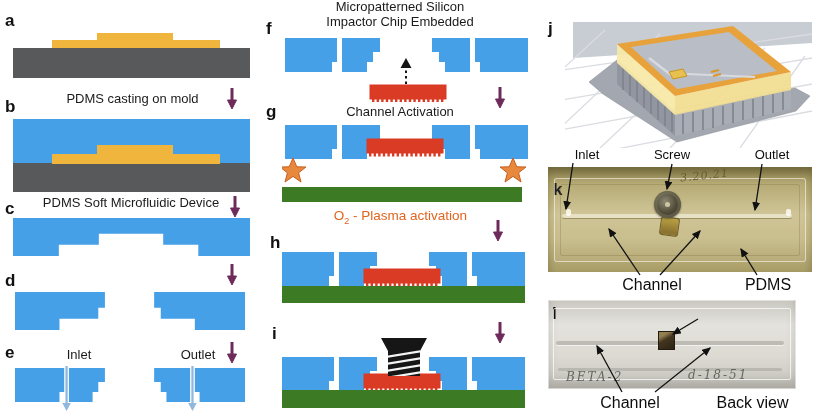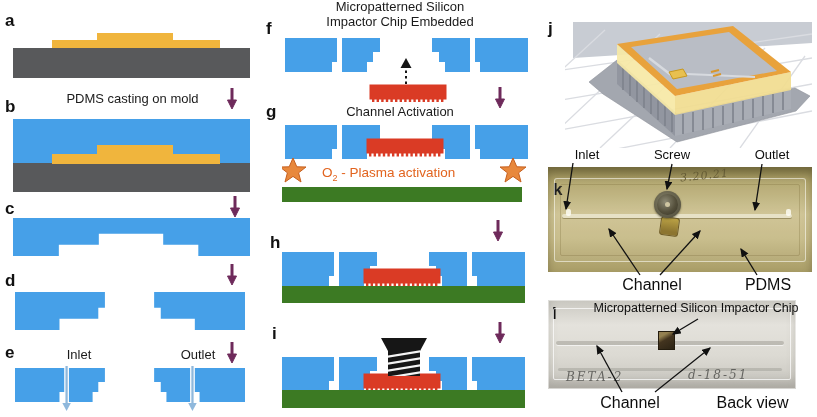--- a/index.html
+++ b/index.html
@@ -1,21 +1,21 @@
 <!DOCTYPE html>
 <html style="--pdms-blue: #46A0E8; --mold-yellow: #F0B53D; --substrate-gray: #58595B; --chip-red: #DA3B25; --glass-green: #3C7A23; --arrow-purple: #6E2A5B; --plasma-orange: #E2641F; --star-orange: #E8883C; --inlet-arrow-blue: #8FB8DC;"><head>
 <meta charset="utf-8">
 <style>
   html,body{margin:0;padding:0;background:#fff;}
   #stage{position:relative;width:817px;height:417px;background:#fff;overflow:hidden;
          font-family:"Liberation Sans",sans-serif;}
   .abs{position:absolute;}
   .pletter{position:absolute;font-weight:bold;font-size:17px;color:#111;line-height:1;}
   .ptitle{position:absolute;font-size:13px;color:#1b1b1b;text-align:center;line-height:1.12;}
-  .plasma{position:absolute;font-size:13.5px;color:var(--plasma-orange);text-align:left;}
+  .plasma{position:absolute;font-size:13.5px;color:var(--plasma-orange);text-align:right;margin-top:43px;}
   .plasma sub{font-size:9px;}
   .photolabel{position:absolute;font-size:13px;color:#0d0d0d;text-align:center;line-height:1.1;}
   .photolabel.big{font-size:16px;}
   .f-blue{fill:var(--pdms-blue);}
   .f-red{fill:var(--chip-red);}
   .s-red{stroke:var(--chip-red);}
   .f-green{fill:var(--glass-green);}
   .f-purple{fill:var(--arrow-purple);}
   .s-purple{stroke:var(--arrow-purple);}
   .f-star{fill:var(--star-orange);stroke:#C65F1E;stroke-width:1;}
@@ -99,20 +99,21 @@
   <div class="ptitle" style="left:35px;top:92px;width:195px">PDMS casting on mold</div>
   <svg class="abs" style="left:226px;top:88px" width="12" height="22" viewBox="-6 0 12 22">
       <use href="#parrow" class="f-purple s-purple"></use>
     </svg>
   <div class="abs" style="left:13px;top:119px;width:237px;height:44px;background:var(--pdms-blue)"></div>
   <div class="abs" style="left:13px;top:163px;width:237px;height:29px;background:var(--substrate-gray)"></div>
   <div class="abs" style="left:97px;top:145px;width:76px;height:10px;background:var(--mold-yellow)"></div>
   <div class="abs" style="left:52px;top:154px;width:168px;height:10px;background:var(--mold-yellow)"></div>
 
   <div class="pletter" style="left:5px;top:200px">c</div>
+  <div class="ptitle" style="left:25px;top:196px;width:212px">PDMS Soft Microfluidic Device</div>
   <svg class="abs" style="left:229px;top:196px" width="12" height="22" viewBox="-6 0 12 22">
       <use href="#parrow" class="f-purple s-purple"></use>
     </svg>
   <svg class="abs" style="left:13px;top:218px" width="237" height="38" viewBox="0 0 243 34" preserveAspectRatio="none">
     <use href="#xsec-c" class="f-blue"></use>
   </svg>
 
   <div class="pletter" style="left:5px;top:272px">d</div>
   <svg class="abs" style="left:226px;top:264px" width="12" height="22" viewBox="-6 0 12 22">
       <use href="#parrow" class="f-purple s-purple"></use>
@@ -289,21 +290,20 @@
 
   <div class="l-photo">
     <div class="pletter" style="left:4px;top:5px">l</div>
     <div class="l-slab"></div>
     <div class="l-channel"></div>
     <div class="l-channel2"></div>
     <div class="l-chip"></div>
     <div class="l-hand" style="left:18px;top:70px">BETA-2</div>
     <div class="l-hand" style="left:140px;top:68px">d-18-51</div>
   </div>
-  <div class="photolabel" style="left:578px;top:302px;width:236px;font-size:12.5px">Micropatterned Silicon Impactor Chip</div>
   <div class="photolabel big" style="left:585px;top:394px;width:90px">Channel</div>
   <div class="photolabel big" style="left:705px;top:394px;width:95px">Back view</div>
 
   <svg class="abs" style="left:545px;top:145px;pointer-events:none" width="272" height="272" viewBox="0 0 272 272">
     <g stroke="#111" stroke-width="1.3" fill="none">
       <line x1="28" y1="18" x2="21" y2="64" marker-end="url(#ah)"></line>
       <line x1="127" y1="19" x2="122" y2="44" marker-end="url(#ah)"></line>
       <line x1="217" y1="19" x2="210" y2="65" marker-end="url(#ah)"></line>
       <line x1="95" y1="130" x2="64" y2="84" marker-end="url(#ah)"></line>
       <line x1="115" y1="130" x2="155" y2="86" marker-end="url(#ah)"></line>

